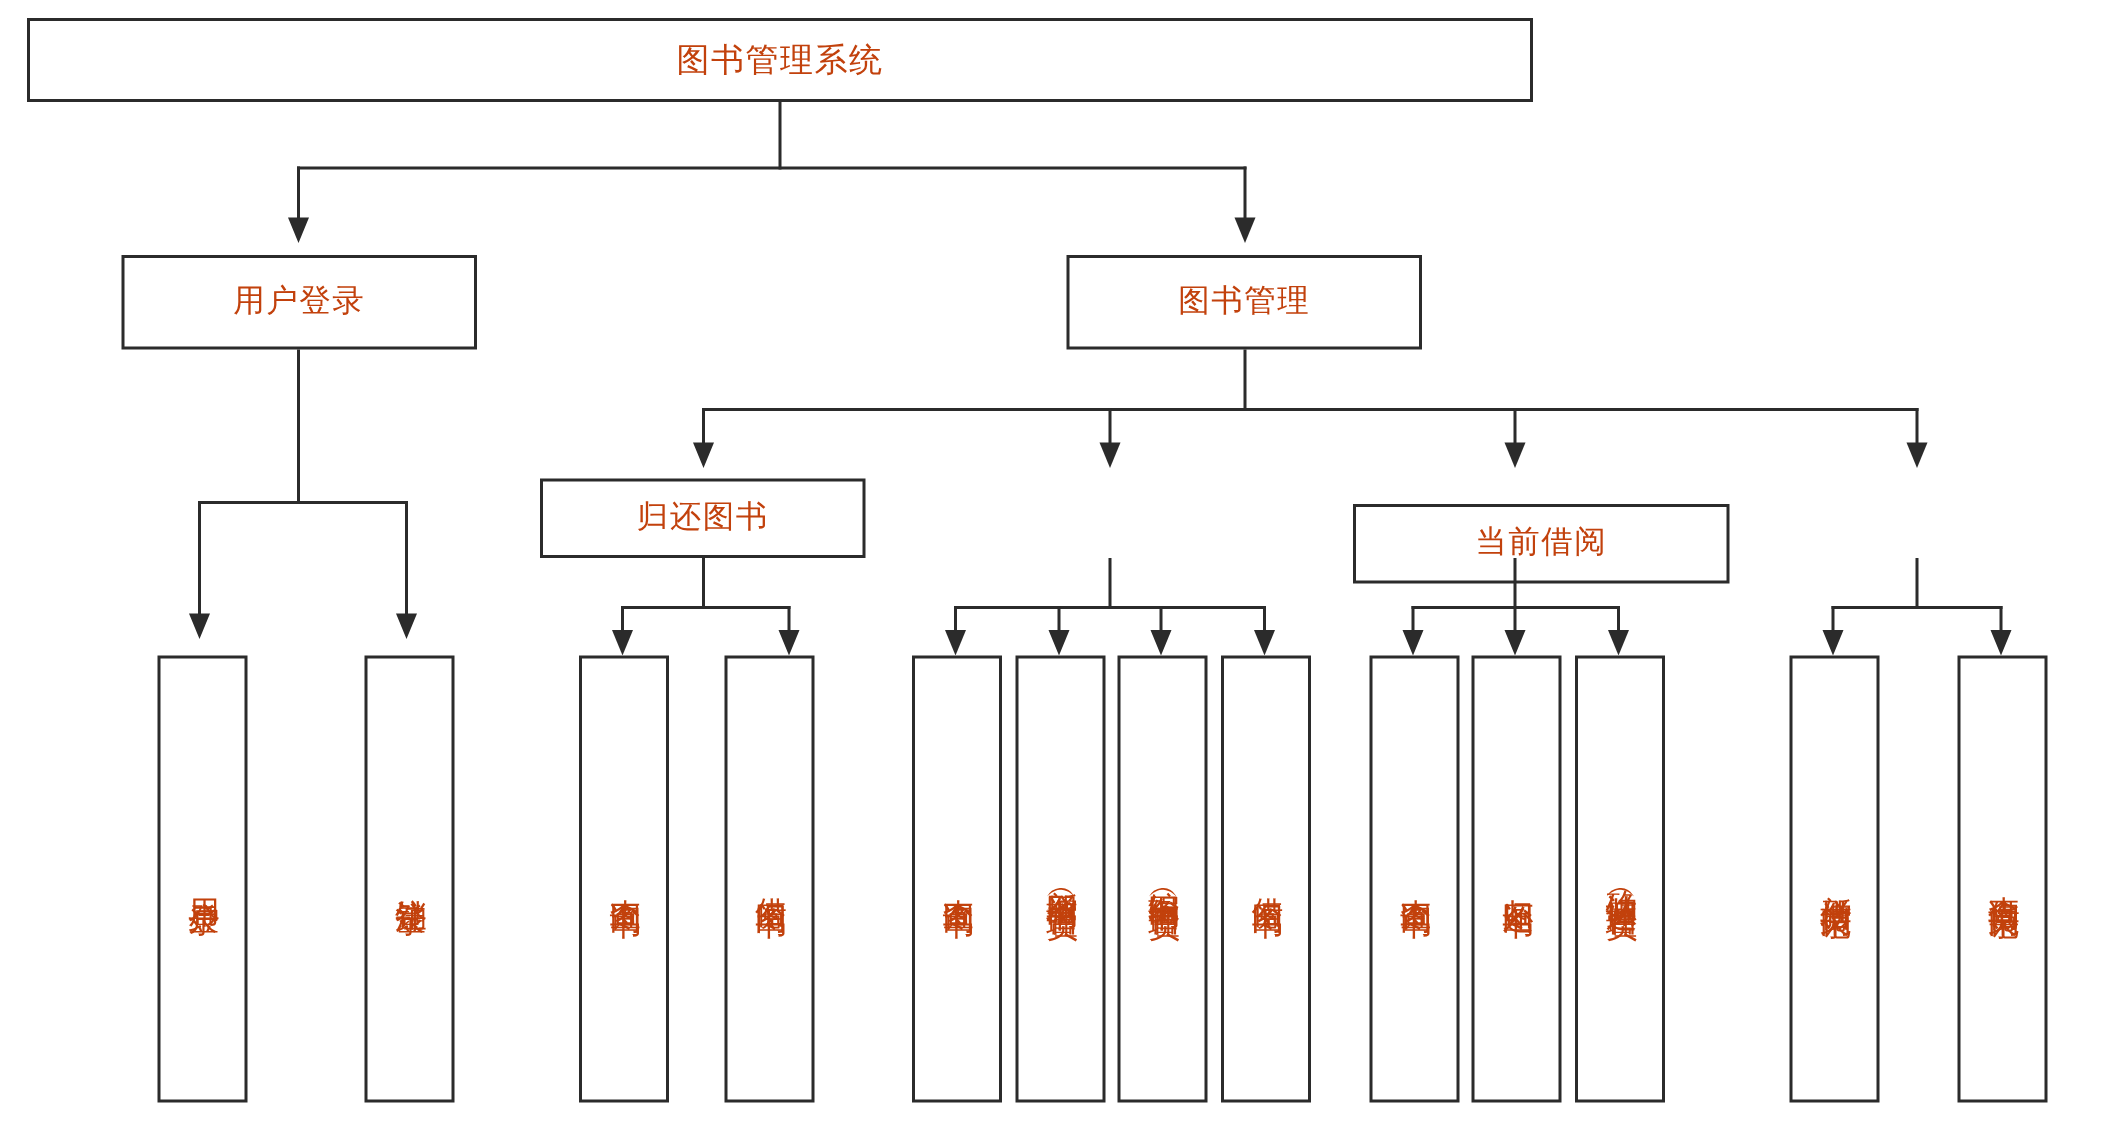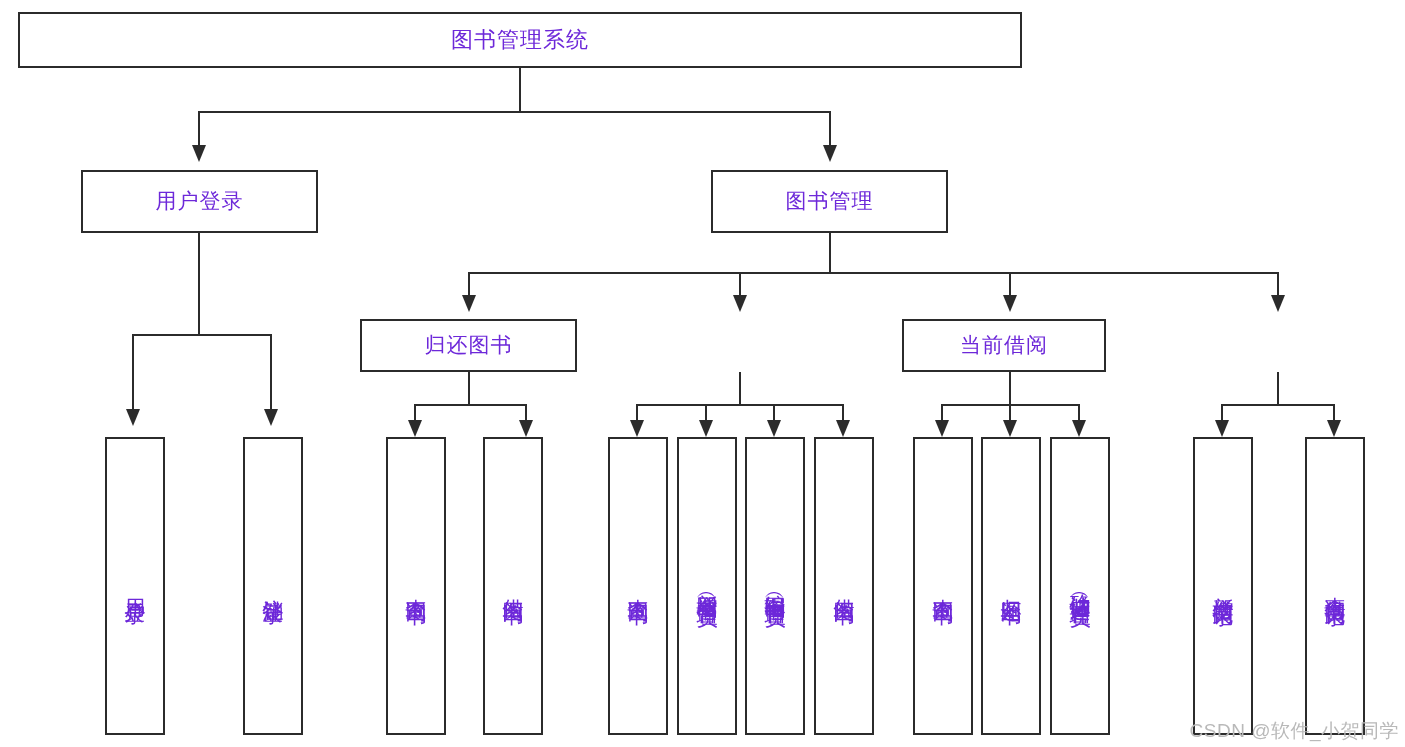--- a/index.html
+++ b/index.html
@@ -20,21 +20,21 @@
   }
   
   .node {
     position: absolute;
     box-sizing: border-box;
     background: #ffffff;
     border: 2.4px solid #2b2b2b;
     display: flex;
     align-items: center;
     justify-content: center;
-    color: #6d28d9;
+    color: #c2410c;
   }
   .node.horiz {
     font-size: 21px;
     letter-spacing: 1px;
     line-height: 1.15;
   }
   .node.root {
     font-size: 22px;
   }
   
@@ -133,21 +133,21 @@
 
   <div class="edge-v" style="left:1009px; top:272px; height:24px;"></div>
   <div class="arrow" style="left:1003px; top:295px;"></div>
 
   <div class="edge-v" style="left:1277px; top:272px; height:24px;"></div>
   <div class="arrow" style="left:1271px; top:295px;"></div>
 
   <div class="node horiz" style="left:360px; top:319px; width:217px; height:53px;">
     <span class="label">归还图书</span>
   </div>
-  <div class="node horiz" style="left:902px; top:319px; width:204px; height:53px;">
+  <div class="node horiz" style="left:902px; top:336px; width:251px; height:53px;">
     <span class="label">当前借阅</span>
   </div>
 
   <div class="edge-v" style="left:468px; top:372px; height:34px;"></div>
   <div class="edge-h" style="left:414px; top:404px; width:113px;"></div>
   <div class="edge-v" style="left:414px; top:404px; height:18px;"></div>
   <div class="arrow" style="left:408px; top:420px;"></div>
   <div class="edge-v" style="left:525px; top:404px; height:18px;"></div>
   <div class="arrow" style="left:519px; top:420px;"></div>
 
@@ -215,15 +215,14 @@
     <span class="label">确认归还（管理员）</span>
   </div>
 
   <div class="node vert" style="left:1193px; top:437px; width:60px; height:298px;">
     <span class="label">新增借阅记录</span>
   </div>
   <div class="node vert" style="left:1305px; top:437px; width:60px; height:298px;">
     <span class="label">查询借阅记录</span>
   </div>
 
-  <div id="watermark">CSDN @软件_小贺同学</div>
 
 </div>
 
 </body></html>

